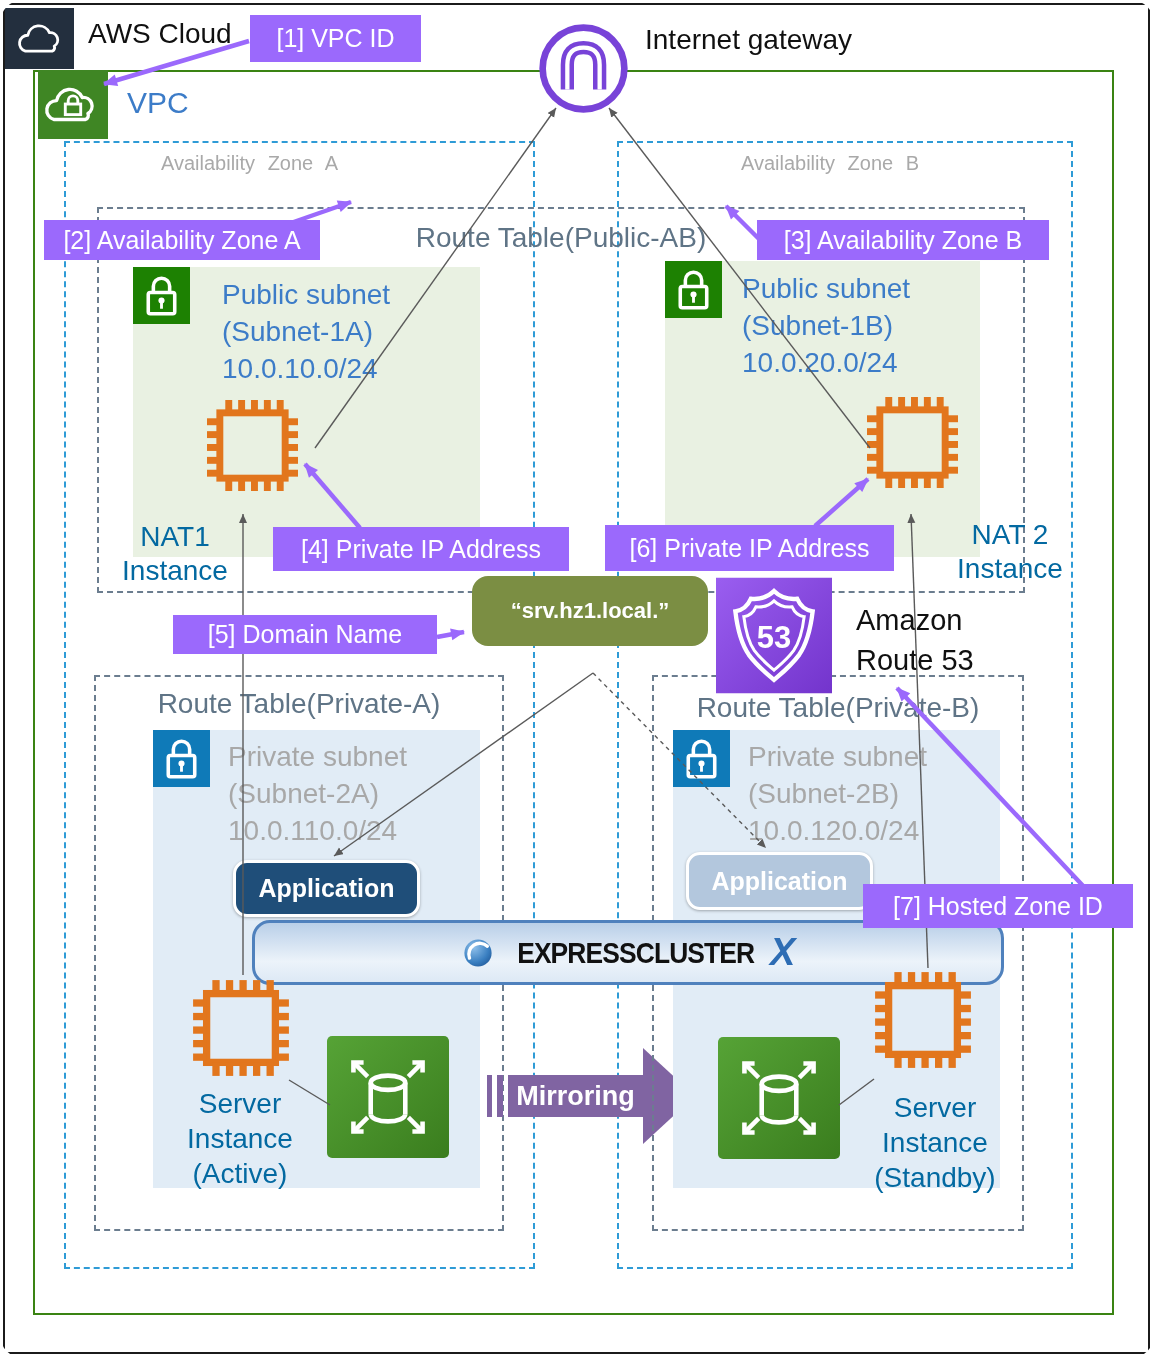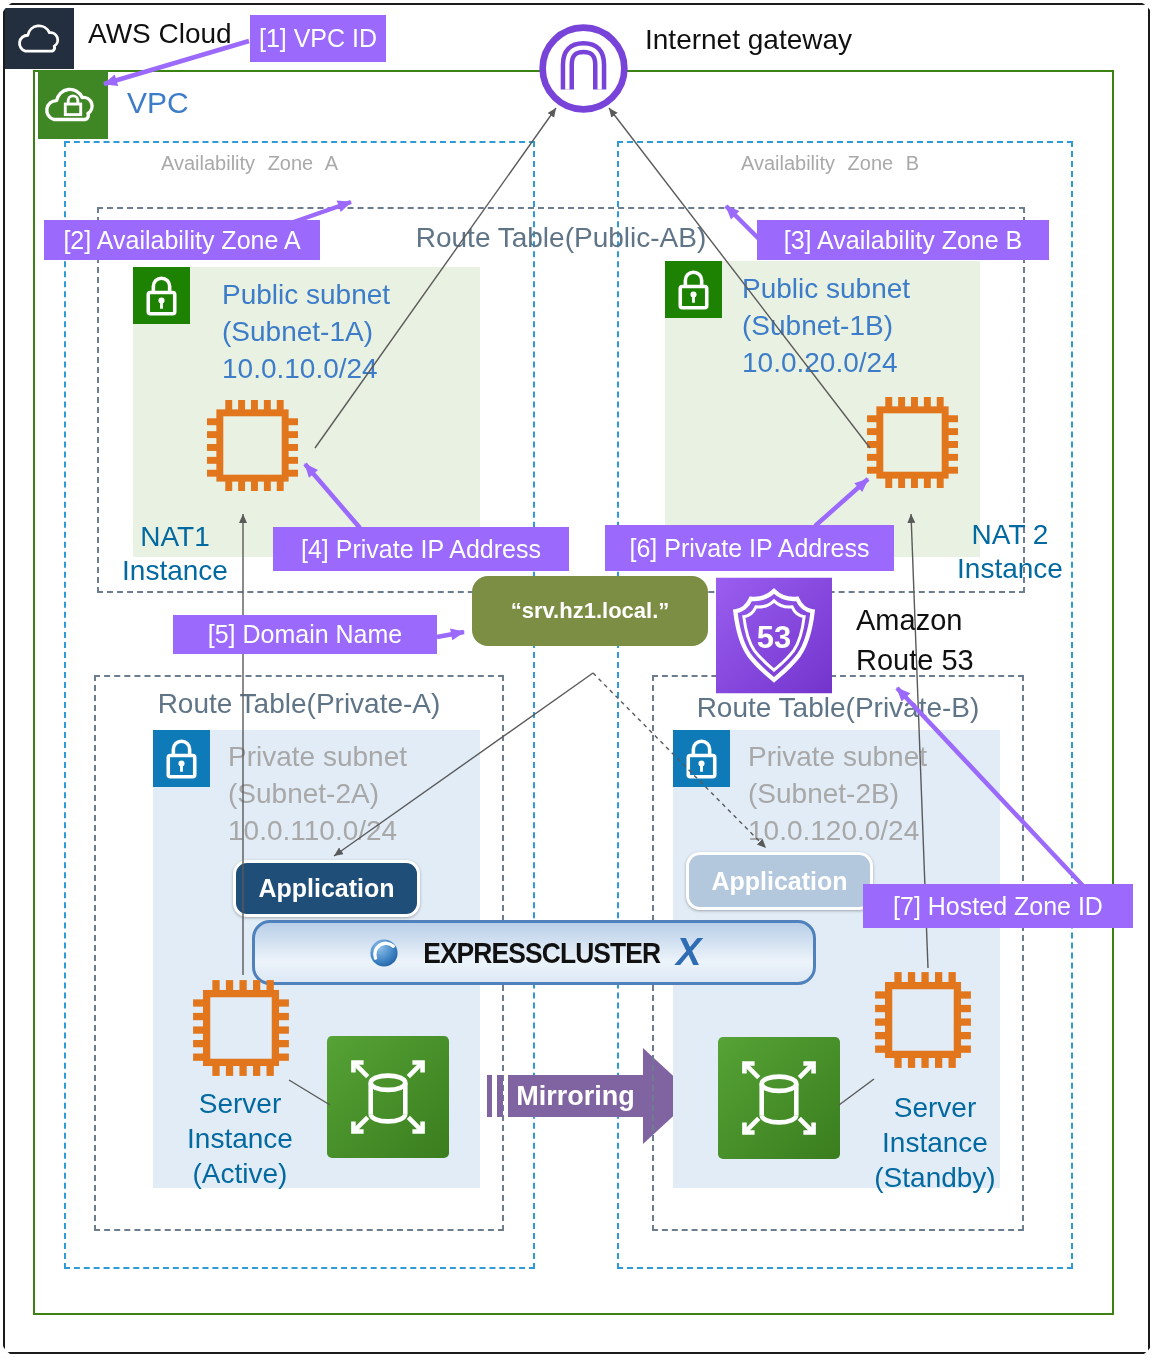--- a/index.html
+++ b/index.html
@@ -40,37 +40,37 @@
   .lock-b{background:#0f7ab8;}
   .sn-text{font-size:28px;line-height:37px;z-index:6;}
   .sn-text.blue{color:#3c7cc8;}
   .sn-text.gray{color:#a8a8a8;}
   
   .chip{z-index:8;}
   .node-label{font-size:28px;color:#0369a1;text-align:center;z-index:6;}
   .ebs{z-index:8;}
   
   .anno{background:#9b69fc;color:#fff;font-size:25px;display:flex;align-items:center;justify-content:center;z-index:20;white-space:nowrap;}
-  .anno-1{left:250px;top:15px;width:136px;height:47px;}
+  .anno-1{left:250px;top:15px;width:171px;height:47px;}
   .anno-2{left:12px;top:220px;width:276px;height:40px;margin-left:32px;}
   .anno-3{left:757px;top:220px;width:292px;height:40px;}
   .anno-4{left:273px;top:527px;width:296px;height:44px;}
   .anno-5{left:173px;top:615px;width:264px;height:39px;}
   .anno-6{left:605px;top:525px;width:289px;height:46px;}
   .anno-7{left:863px;top:884px;width:270px;height:44px;}
   
   .domain-box{left:472px;top:576px;width:236px;height:70px;background:#7b8e43;border-radius:16px;color:#fff;font-weight:bold;font-size:22px;z-index:9;}
   .r53-icon{left:716px;top:575px;width:116px;height:121px;z-index:9;}
   .r53-label{left:856px;top:600px;font-size:29px;line-height:40px;color:#101010;z-index:9;}
   
   .app{border:3px solid #fff;border-radius:14px;color:#fff;font-weight:bold;font-size:25px;z-index:9;box-shadow:0 1px 3px rgba(0,0,0,.3);}
   .app-a{left:233px;top:860px;width:187px;height:57px;background:#1f4e79;}
   .app-b{left:686px;top:852px;width:187px;height:58px;background:#b3c7dd;}
   
-  .ec-banner{left:252px;top:920px;width:564px;height:65px;border:3px solid #4f81bd;border-radius:18px;background:linear-gradient(#b9cfe8,#ecf3fa 65%,#dde9f5);z-index:5;display:flex;align-items:center;justify-content:center;gap:6px;}
+  .ec-banner{left:252px;top:920px;width:752px;height:65px;border:3px solid #4f81bd;border-radius:18px;background:linear-gradient(#b9cfe8,#ecf3fa 65%,#dde9f5);z-index:5;display:flex;align-items:center;justify-content:center;gap:6px;}
   .ec-text{font-weight:800;font-size:30px;color:#111;letter-spacing:-1px;transform:scaleX(.88);}
   .ec-x{font-weight:800;font-style:italic;font-size:38px;color:#2e6db4;margin-left:-6px;}
   
   .mir{background:#8064a2;z-index:10;}
   .mir-s1{left:487px;top:1075px;width:5px;height:42px;}
   .mir-s2{left:497px;top:1075px;width:6px;height:42px;}
   .mir-body{left:508px;top:1075px;width:135px;height:42px;color:#fff;font-weight:bold;font-size:27px;display:flex;align-items:center;justify-content:center;}
   .mir-head{left:643px;top:1048px;width:0;height:0;border-top:48px solid transparent;border-bottom:48px solid transparent;border-left:52px solid #8064a2;background:none;}
   svg.overlay{position:absolute;left:0;top:0;width:1154px;height:1358px;z-index:15;pointer-events:none;}
   .hidden-defs{position:absolute;width:0;height:0;}

